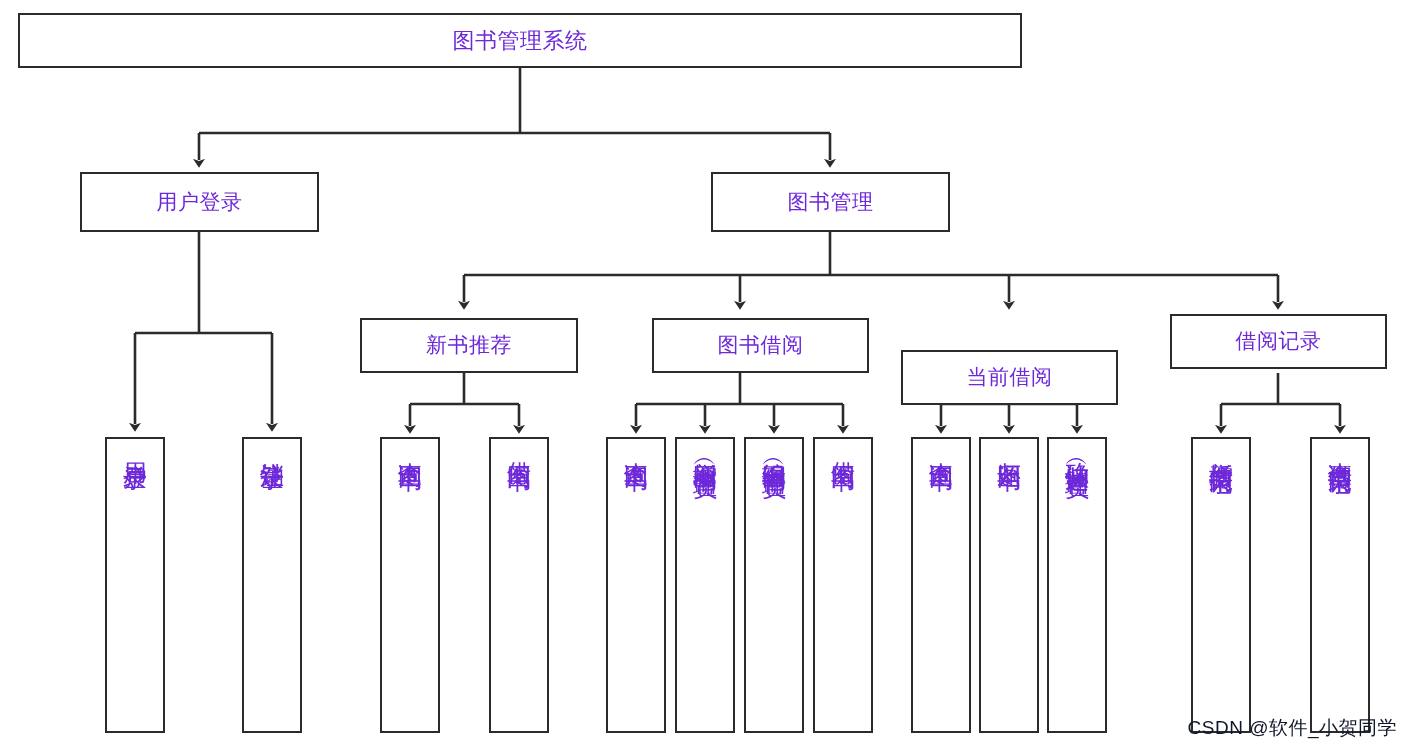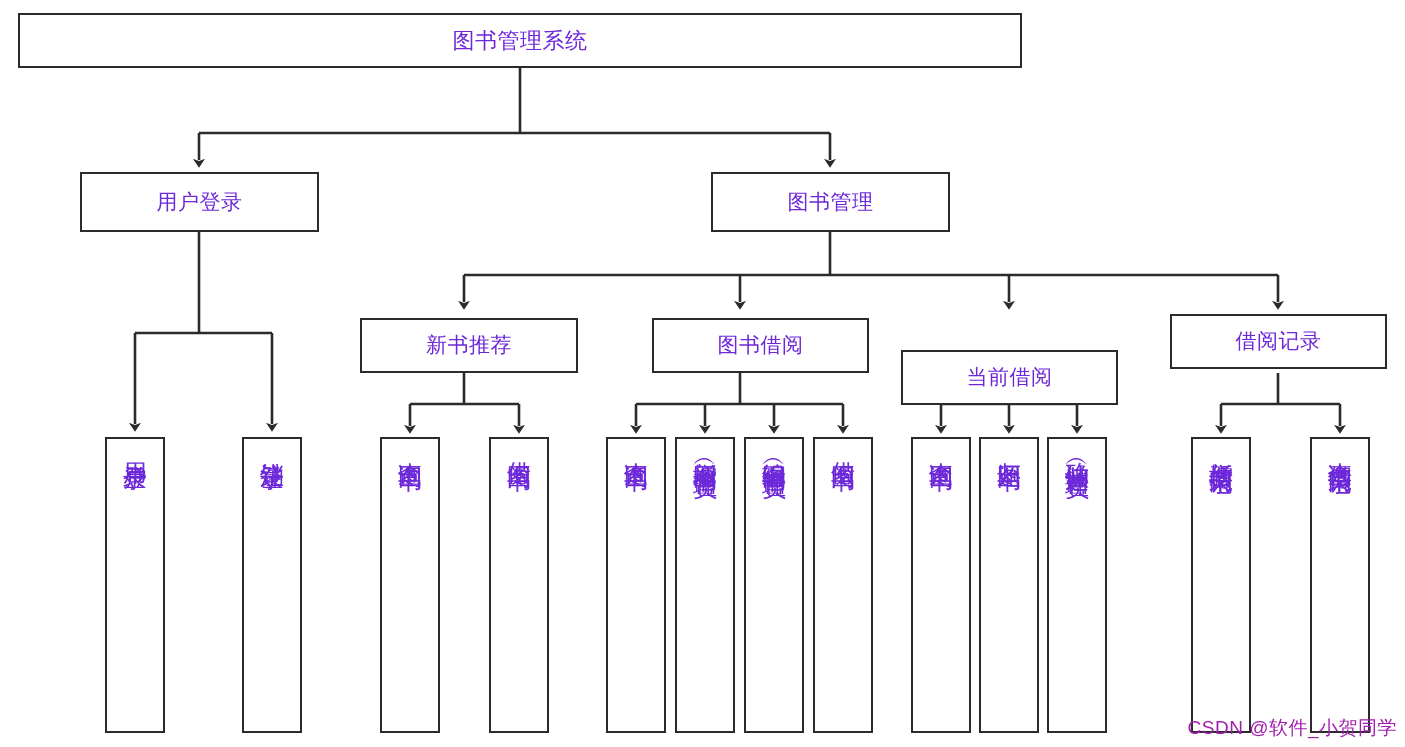--- a/index.html
+++ b/index.html
@@ -41,21 +41,21 @@
     font-size:24px;
     line-height:1.0;
     letter-spacing:2px;
     white-space:nowrap;
   }
   .watermark{
     position:absolute;
     right:8px;
     bottom:6px;
     font-size:19px;
-    color:#a21caf;
+    color:#0f172a;
     letter-spacing:0.5px;
     white-space:nowrap;
     pointer-events:none;
   }
 </style>
 </head>
 <body>
 
 <div id="diagram-root">
 

